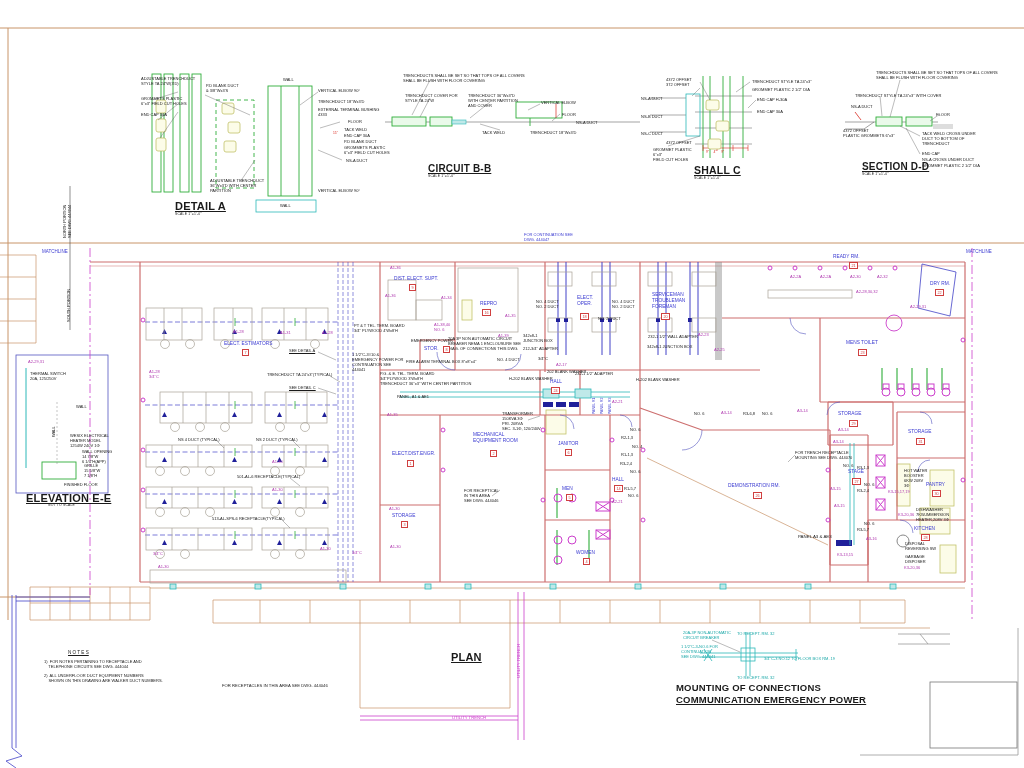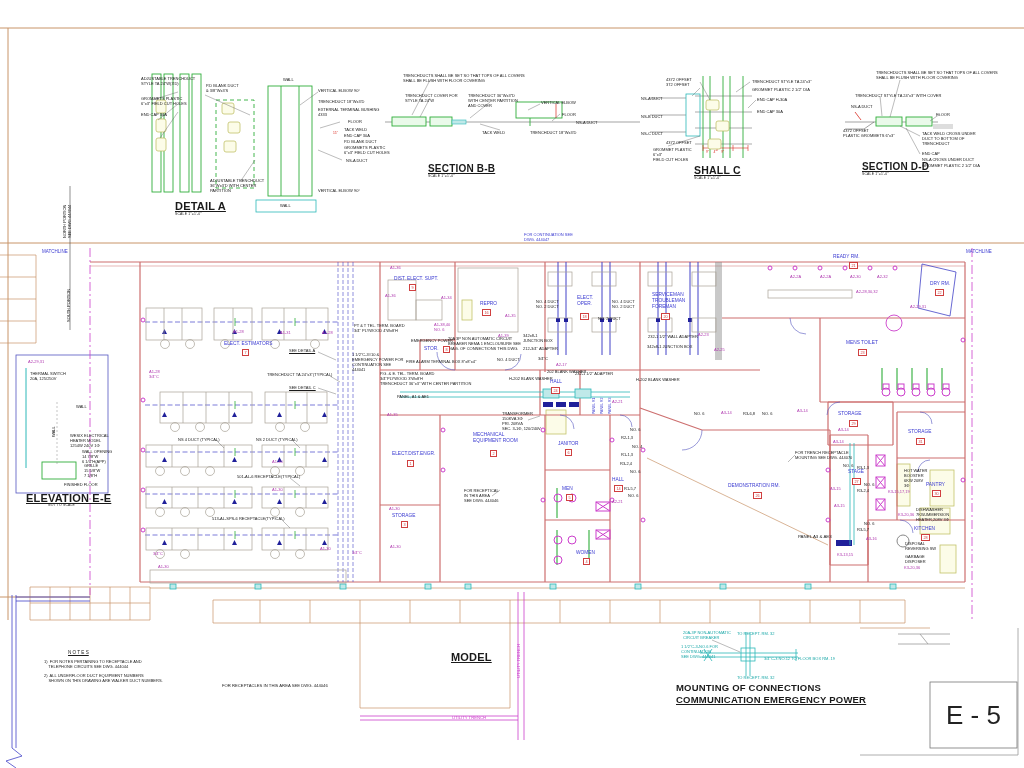--- a/index.html
+++ b/index.html
@@ -279,33 +279,32 @@
       <path d="M205,95 L250,115 M178,92 L152,100 M178,104 L158,120 M178,112 L160,138 M240,182 L255,160 M318,92 L300,105 M340,122 L320,128 M342,160 L318,150"></path>
       <path d="M430,80 L412,115 M430,98 L420,117 M490,102 L470,118 M540,104 L528,110 M500,130 L480,124 M560,114 L552,121"></path>
       <path d="M700,82 L710,100 M750,82 L736,92 M756,100 L748,108 M668,146 L700,136 M700,88 L692,96"></path>
       <path d="M900,80 L890,117 M880,96 L882,116 M940,114 L930,121 M920,136 L900,126 M920,154 L906,128"></path>
       <path d="M318,352 L336,360 M330,376 L340,382 M318,388 L336,394 M540,416 L528,420 M500,490 L492,496 M795,455 L788,462 M712,640 L740,652"></path>
       <path d="M216,440 L224,448 M292,440 L300,448 M290,478 L300,486 M282,520 L290,528"></path>
     </g>
   </svg>
 
 
-  <div id="sheetno">E - 5</div>
 
 <div class="lbl ttl u" style="left: 175px; top: 200px; font-size: 11px;">DETAIL A</div>
     <div class="lbl ttl" style="left: 175px; top: 212px; font-size: 3.4px; font-weight: normal;">SCALE 1"=1'-0"</div>
-    <div class="lbl ttl u" style="left: 428px; top: 163px; font-size: 10px;">SECTION B-B</div>
+    <div class="lbl ttl u" style="left: 428px; top: 163px; font-size: 10px;">CIRCUIT B-B</div>
     <div class="lbl ttl" style="left: 428px; top: 174px; font-size: 3.4px; font-weight: normal;">SCALE 1"=1'-0"</div>
     <div class="lbl ttl u" style="left: 694px; top: 164px; font-size: 10.5px;">SHALL C</div>
     <div class="lbl ttl" style="left: 694px; top: 176px; font-size: 3.4px; font-weight: normal;">SCALE 1"=1'-0"</div>
     <div class="lbl ttl u" style="left: 862px; top: 161px; font-size: 10px;">SECTION D-D</div>
     <div class="lbl ttl" style="left: 862px; top: 172px; font-size: 3.4px; font-weight: normal;">SCALE 1"=1'-0"</div>
     <div class="lbl ttl u" style="left: 26px; top: 492px; font-size: 11px;">ELEVATION E-E</div>
     <div class="lbl ttl" style="left: 48px; top: 503px; font-size: 3.4px; font-weight: normal;">NOT TO SCALE</div>
-    <div class="lbl ttl u" style="left: 451px; top: 651px; font-size: 11px;">MODEL</div>
+    <div class="lbl ttl u" style="left: 451px; top: 651px; font-size: 11px;">PLAN</div>
     <div class="lbl ttl" style="left: 676px; top: 682px; font-size: 9.5px;">MOUNTING OF CONNECTIONS</div>
     <div class="lbl ttl u" style="left: 676px; top: 694px; font-size: 9.5px;">COMMUNICATION EMERGENCY POWER</div>
     <div class="lbl" style="left: 141px; top: 76px;">ADJUSTABLE TRENCHDUCT
 STYLE TA 24"W(3'D)</div>
     <div class="lbl" style="left: 141px; top: 96px;">GROMMETS PLASTIC
 6"x3" FIELD CUT HOLES</div>
     <div class="lbl" style="left: 141px; top: 112px;">END CAP 30A</div>
     <div class="lbl" style="left: 206px; top: 83px;">P.D BLANK DUCT
 &amp; 3/8"Wx3'S</div>
     <div class="lbl" style="left: 283px; top: 77px;">WALL</div>

